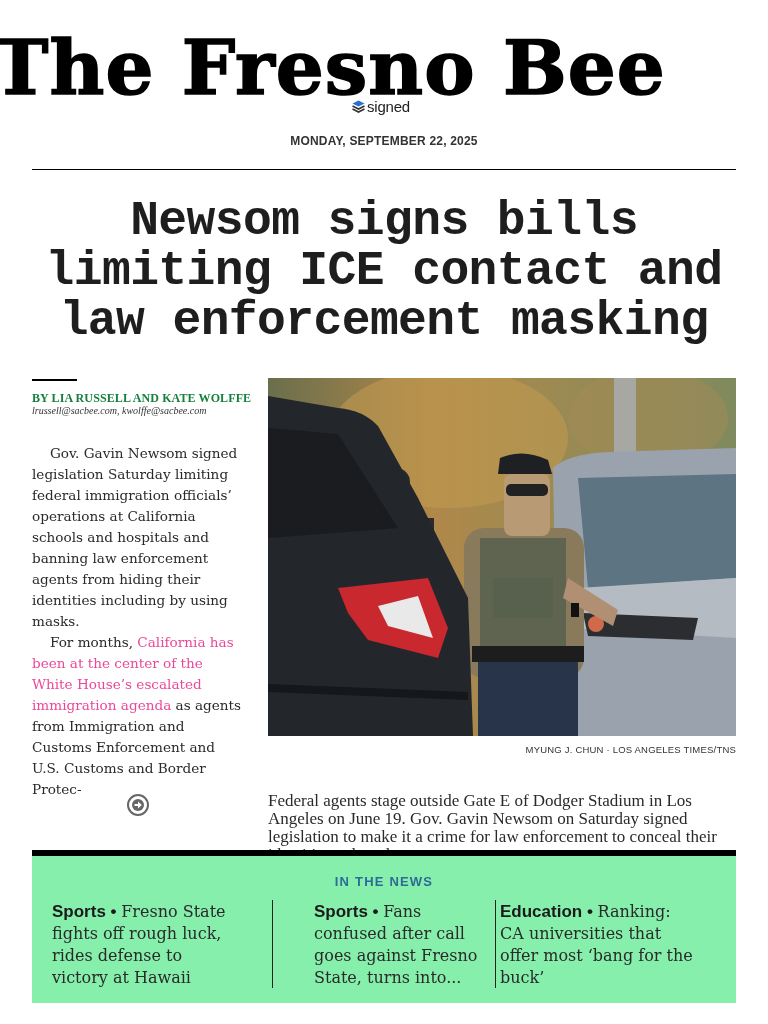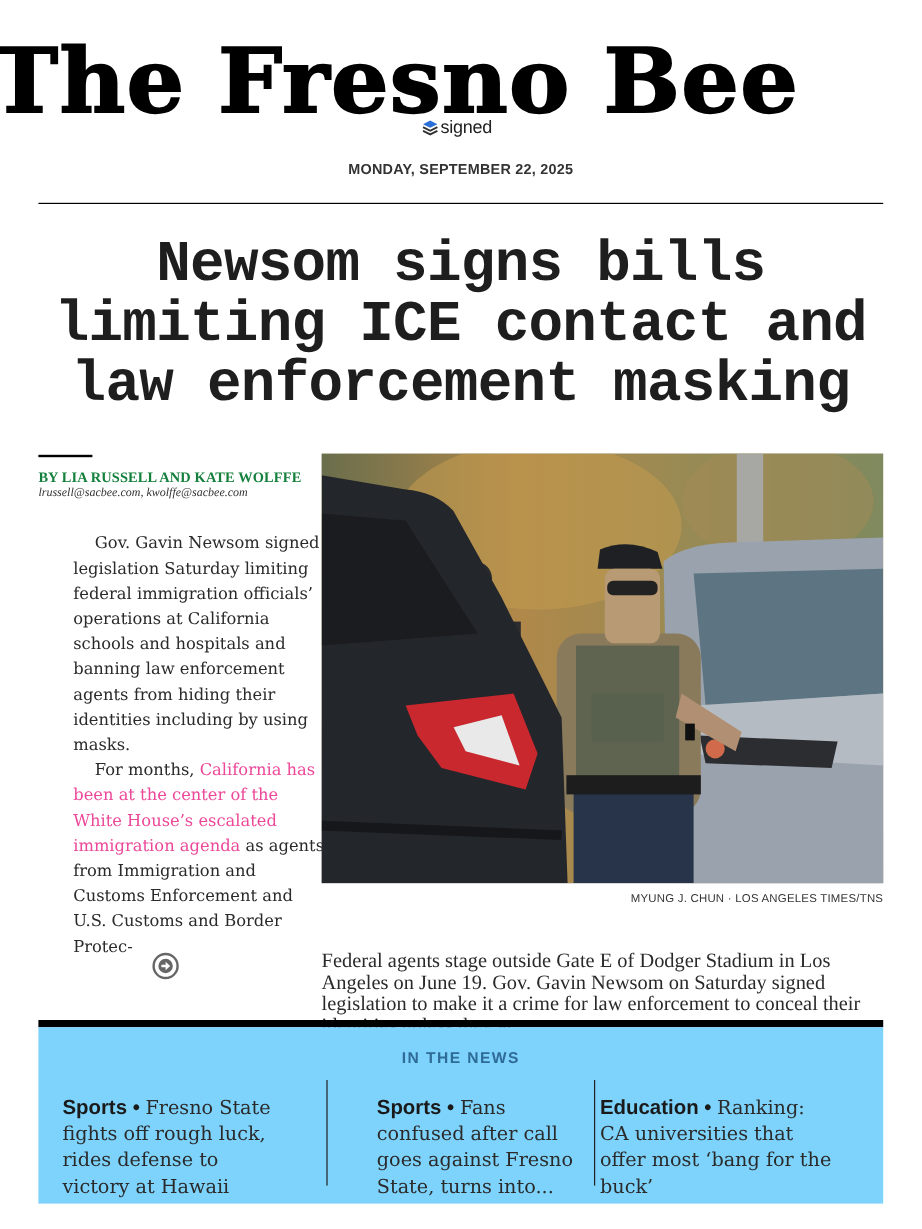--- a/index.html
+++ b/index.html
@@ -25,41 +25,41 @@
     font-family: Liberation Mono, monospace; font-weight: bold; font-size: 48px; line-height: 50px;
     color: #1e1e1e; letter-spacing: -0.6px; }
 
   .byline-rule { position: absolute; left: 32px; top: 379px; width: 45px; height: 1.5px; background: #000; }
   .byline { position: absolute; left: 32px; top: 391px; font-family: "Liberation Serif", serif;
     font-weight: bold; font-size: 12px; color: #15803d; letter-spacing: 0.1px; }
   .emails { position: absolute; left: 32px; top: 405px; font-family: "Liberation Serif", serif;
     font-style: italic; font-size: 10px; color: #333; }
 
   .body-col { position: absolute; left: 32px; top: 443px; width: 214px;
-    font-family: "DejaVu Serif", serif; font-size: 13.6px; line-height: 21px; color: #2a2a2a; margin-left: 29px; }
+    font-family: "DejaVu Serif", serif; font-size: 13.6px; line-height: 21px; color: #2a2a2a; }
   .body-col p { text-indent: 18px; }
   .body-col .link { color: #ec4899; }
 
   .continue { position: absolute; left: 127px; top: 794px; width: 22px; height: 22px; border: 2px solid #666;
     border-radius: 50%; display: flex; align-items: center; justify-content: center; }
   .continue svg { display: block; }
 
   .photo { position: absolute; left: 268px; top: 378px; width: 468px; height: 358px; overflow: hidden;
     background: linear-gradient(180deg, #7c7a52 0%, #a38a4e 20%, #8c8a60 35%, #6f6f5d 60%, #4c4e52 100%); }
   .credit { position: absolute; right: 32px; top: 744px; font-family: "Liberation Sans", sans-serif;
     font-size: 9.5px; color: #333; letter-spacing: 0.2px; }
   .caption { position: absolute; left: 268px; top: 792px; width: 470px;
     font-family: Liberation Serif, serif; font-size: 17px; line-height: 18px; color: #2a2a2a; }
 
   .news-bar { position: absolute; left: 32px; top: 850px; width: 704px; height: 6px; background: #000; }
-  .news-box { position: absolute; left: 32px; top: 856px; width: 704px; height: 147px; background: #7dd3fc; }
+  .news-box { position: absolute; left: 32px; top: 856px; width: 704px; height: 147px; background: #86efac; }
   .news-title { position: absolute; left: 0; top: 18px; width: 704px; text-align: center;
     font-family: "Liberation Sans", sans-serif; font-weight: bold; font-size: 13px; letter-spacing: 1.2px; color: #2f6b97; }
   .news-item { position: absolute; top: 45px; font-family: "DejaVu Serif", serif; font-size: 16px;
-    line-height: 22px; color: #2a2a2a; margin-top: 11px; }
+    line-height: 22px; color: #2a2a2a; }
   .news-item .cat { font-family: "Liberation Sans", sans-serif; font-weight: bold; font-size: 17px; color: #1a1a1a; }
   .news-sep { position: absolute; top: 44px; width: 1px; height: 88px; background: #222; }
 </style>
 </head>
 <body>
 
 <div class="masthead">
   <div class="logo">The Fresno Bee</div>
 </div>
 <div class="edition">

